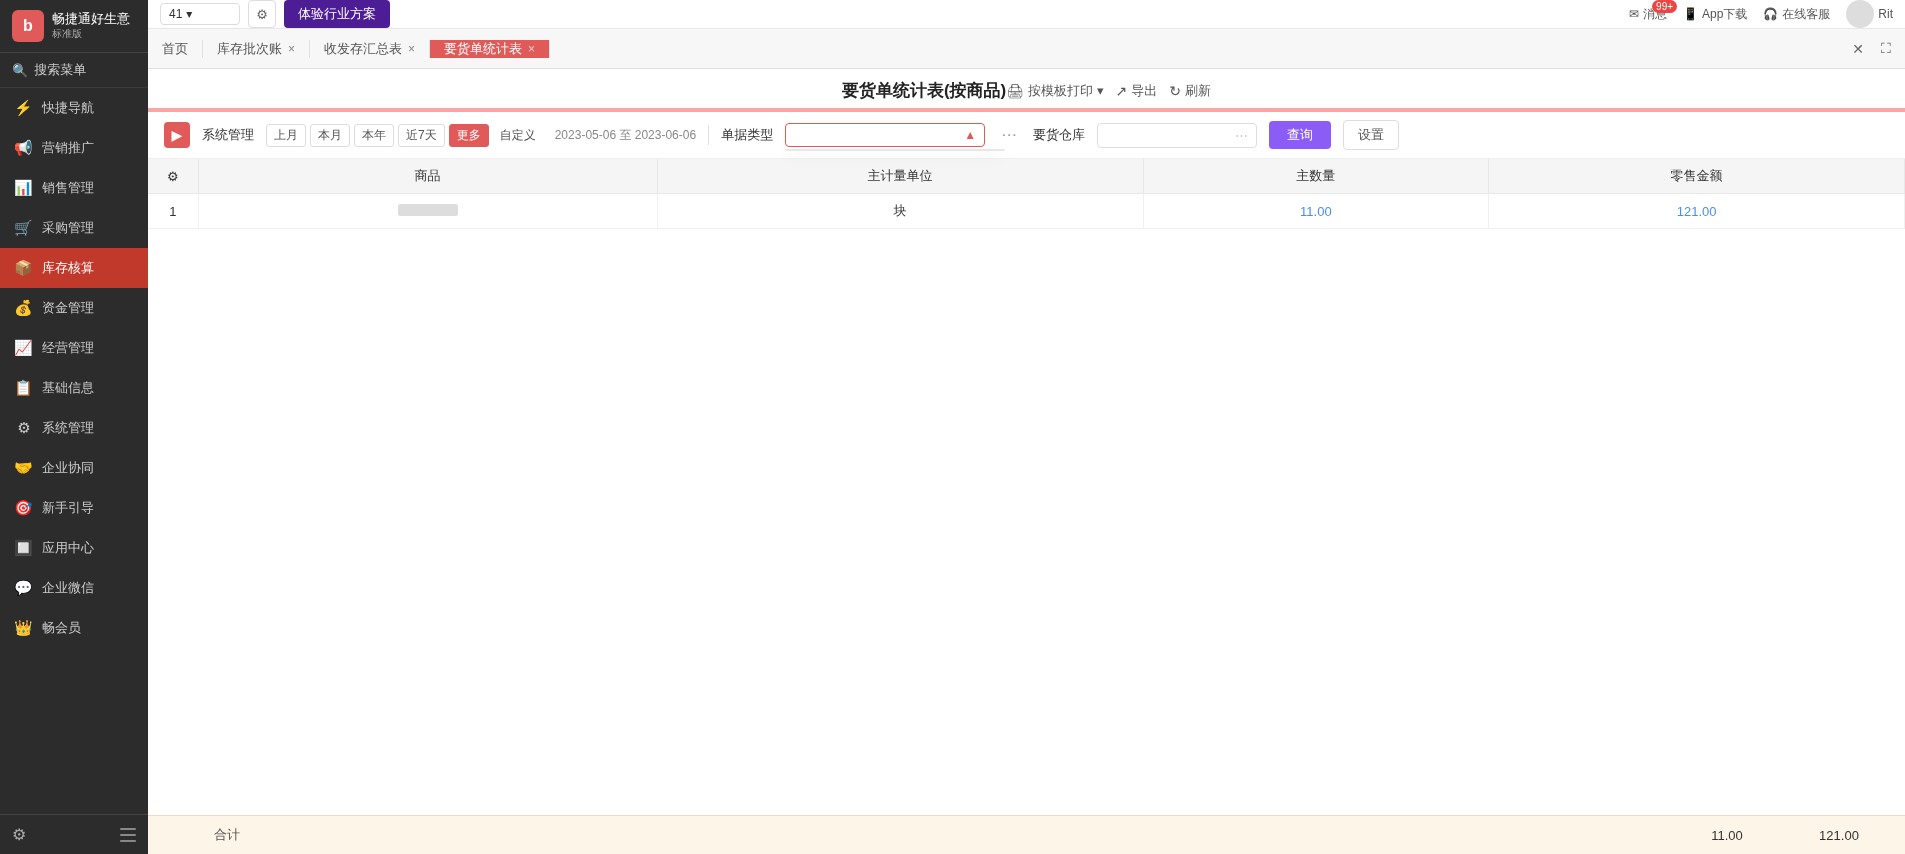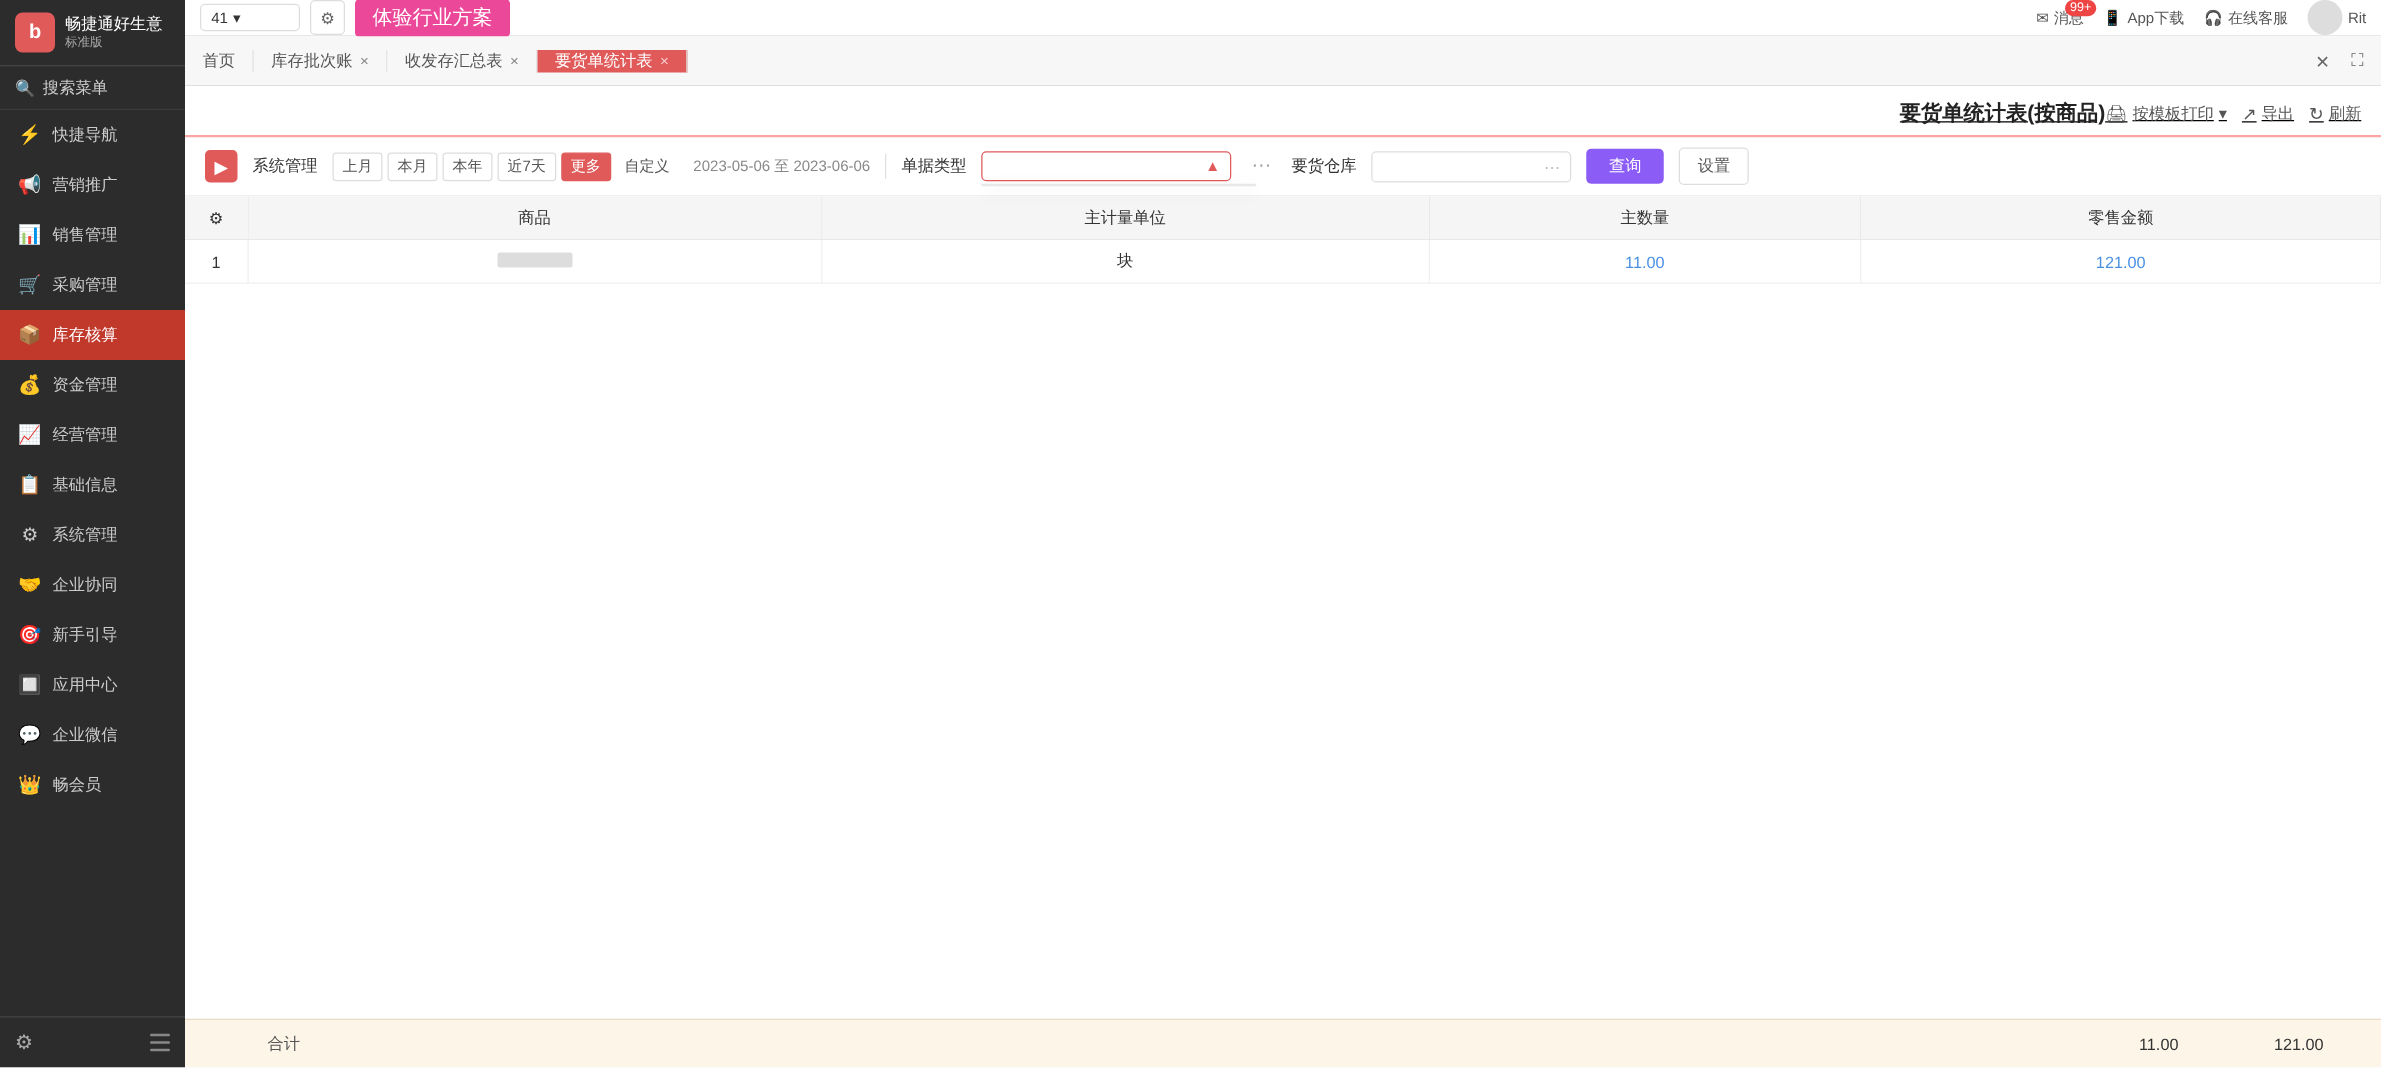--- a/index.html
+++ b/index.html
@@ -145,26 +145,26 @@
       height: 28px;
       display: flex;
       align-items: center;
       justify-content: center;
       border: 1px solid #ddd;
       border-radius: 4px;
       cursor: pointer;
       color: #666;
     }
     .trial-btn {
-      background: #ec4899;
+      background: #4c1d95;
       color: #fff;
       border: none;
       border-radius: 4px;
       padding: 5px 14px;
-      font-size: 16px;
+      font-size: 13px;
       cursor: pointer;
       font-family: inherit;
     }
     .top-right {
       display: flex;
       align-items: center;
       gap: 16px;
     }
     .top-right-item {
       display: flex;
@@ -246,24 +246,23 @@
     .page-content {
       flex: 1;
       display: flex;
       flex-direction: column;
       overflow: hidden;
       background: #fff;
     }
     .page-header {
       display: flex;
       align-items: center;
-      justify-content: flex-end;
+      justify-content: center;
       padding: 10px 16px 6px 16px;
-      border-bottom: 2px solid #fca5a5;
-      text-decoration: underline;
+      border-bottom: 4px solid #fca5a5;
     }
     .page-title {
       font-size: 17px;
       font-weight: 600;
       color: #222;
     }
     .page-actions {
       display: flex;
       align-items: center;
       gap: 12px;

